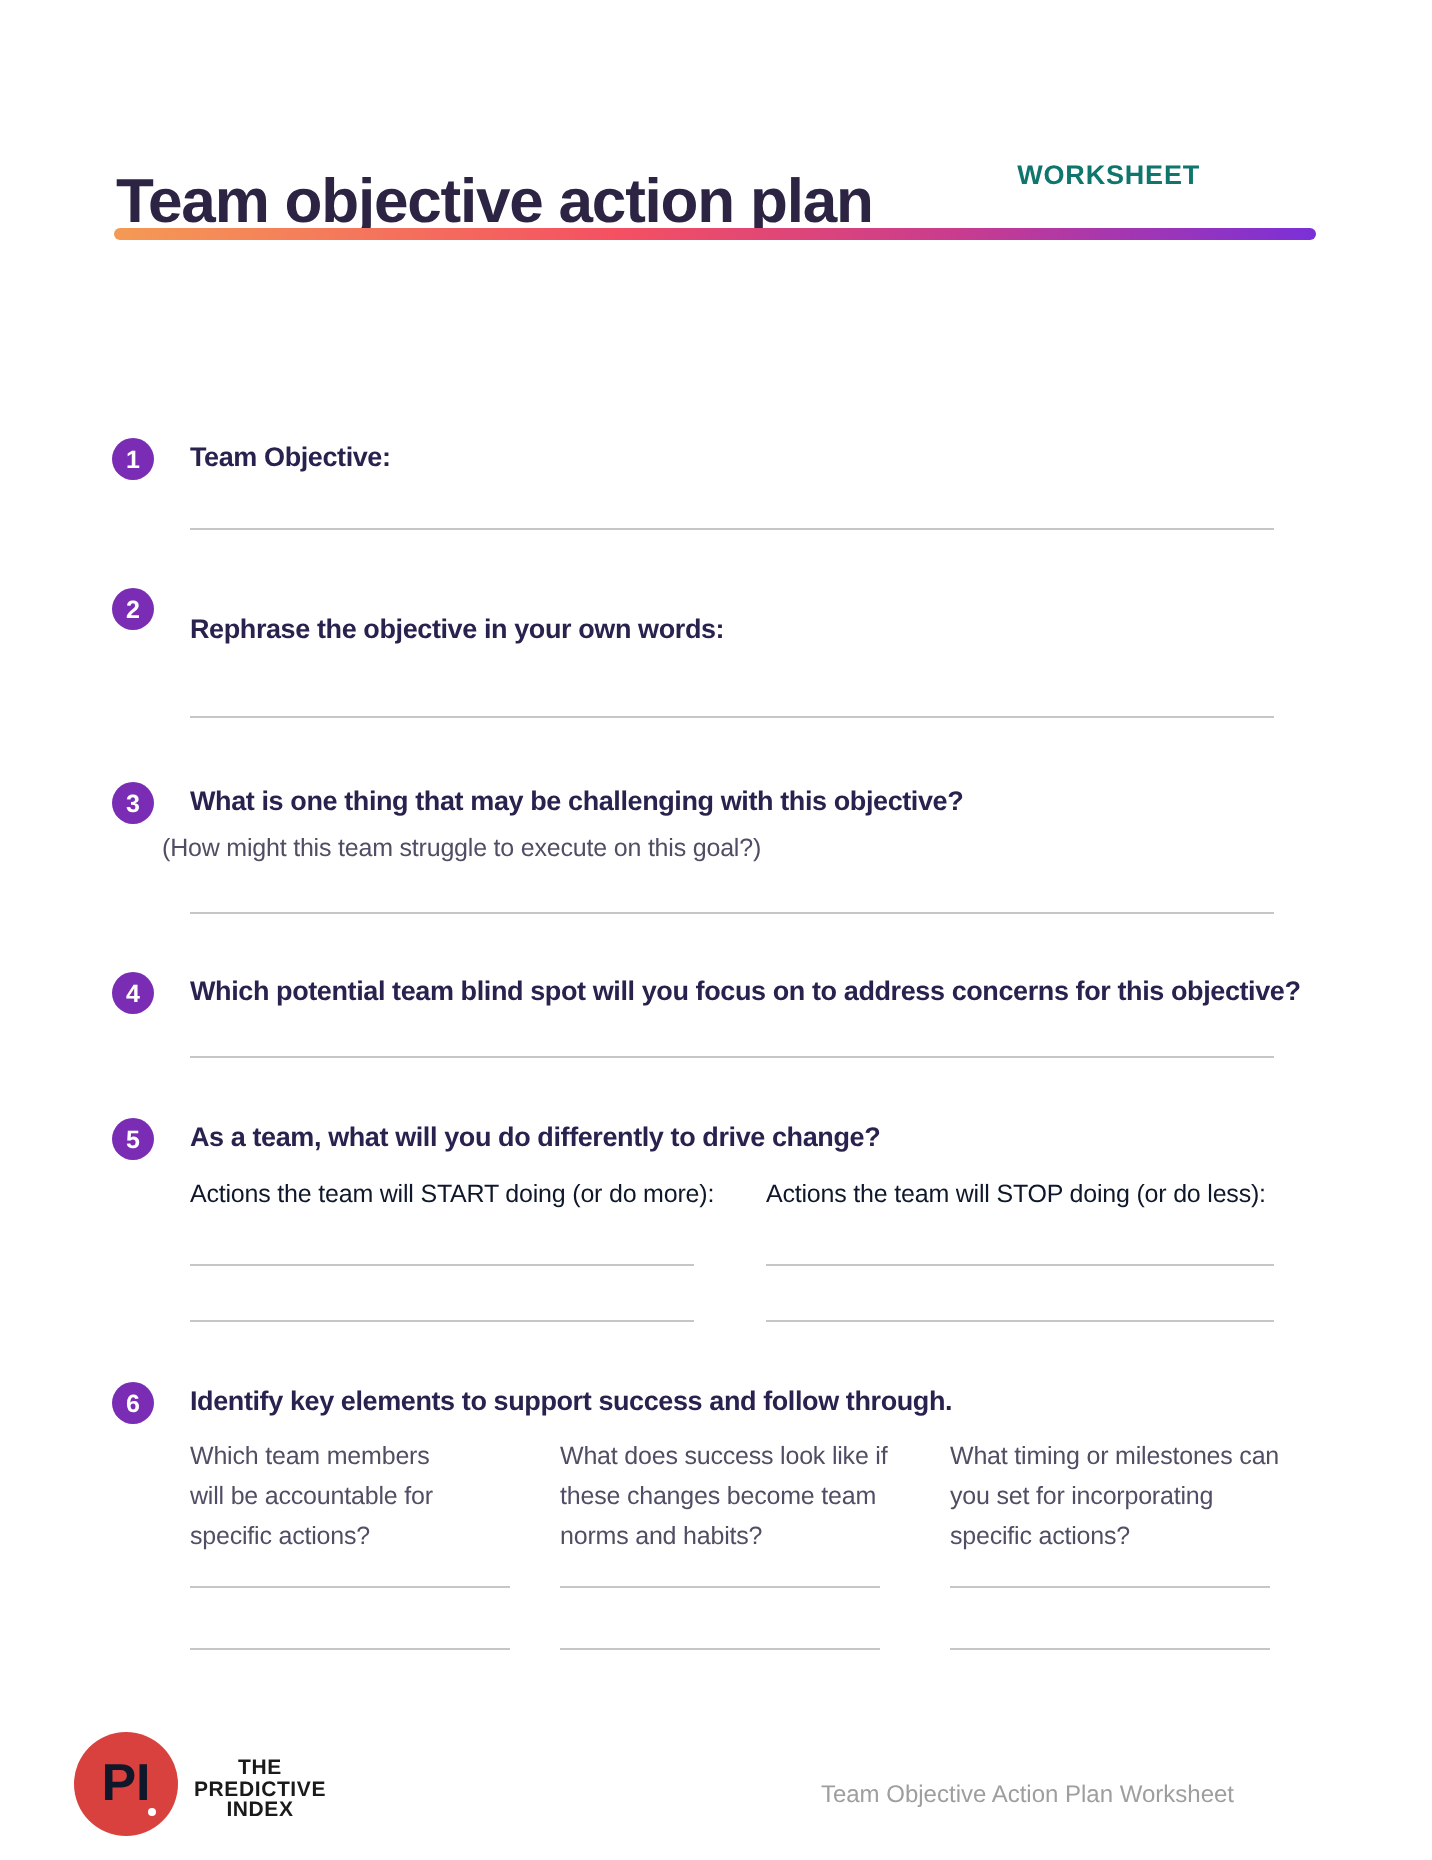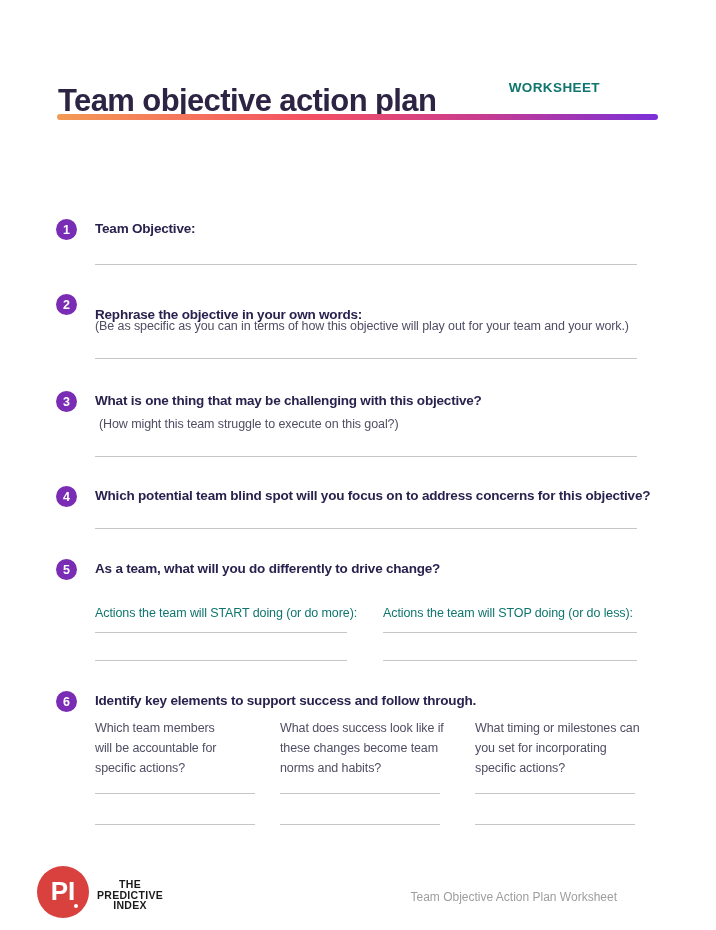--- a/index.html
+++ b/index.html
@@ -13,26 +13,26 @@
   .badge{right:58px;top:80px;font-size:13.5px;font-weight:700;color:#0f766e;letter-spacing:0.4px;}
   .grad{left:57px;top:114px;width:601px;height:6px;border-radius:3px;
         background:linear-gradient(90deg,#f49a55 0%,#f45062 42%,#c93c8e 70%,#7a30d8 100%);}
   .intro{left:58px;top:141px;width:624px;font-size:15.5px;line-height:28px;color:#2e2950;letter-spacing:-0.1px;}
 
   .num{width:21px;height:21px;border-radius:50%;background:#7a2db4;color:#fff;
        font-size:12.5px;font-weight:700;display:flex;align-items:center;justify-content:center;}
   .q-head{font-size:13.5px;font-weight:700;color:#29224e;letter-spacing:-0.2px;white-space:nowrap;line-height:16px;}
   .q-sub{font-size:12.5px;color:#4f4e64;letter-spacing:-0.1px;white-space:nowrap;line-height:16px;}
   .rule{border-bottom:1px solid #c6c6c6;height:0;}
-  .col-label{font-size:12.5px;color:#0f766e;letter-spacing:-0.1px;white-space:nowrap;line-height:16px;margin-top:16px;}
+  .col-label{font-size:12.5px;color:#0f172a;letter-spacing:-0.1px;white-space:nowrap;line-height:16px;}
   .col-text{font-size:12.5px;color:#4f4e64;letter-spacing:-0.1px;line-height:20px;}
 
   .logo-circle{left:37px;top:866px;width:52px;height:52px;border-radius:50%;background:#d9413e;
                display:flex;align-items:center;justify-content:center;}
-  .pi-mono{color:#ffffff;font-size:26px;font-weight:700;letter-spacing:0px;padding-bottom:2px;}
+  .pi-mono{color:#0f172a;font-size:26px;font-weight:700;letter-spacing:0px;padding-bottom:2px;}
   .pi-dot{position:absolute;right:11px;bottom:10px;width:4px;height:4px;border-radius:50%;background:#ffffff;}
   .wordmark{left:97px;top:879px;font-size:10.5px;font-weight:700;color:#1a1a1a;line-height:10.5px;letter-spacing:0.3px;text-align:center;}
   .footer-label{right:41px;top:890px;font-size:12px;color:#9e9e9e;}
 </style>
 </head>
 <body>
 
 <div class="page">
 
   <h1 class="abs title">Team objective action plan</h1>
@@ -43,28 +43,27 @@
   <div class="abs num" style="left:56px;top:219px;">
       <span>1</span>
     </div>
   <div class="abs q-head" style="left:95px;top:221px;">Team Objective:</div>
   <div class="abs rule" style="left:95px;top:264px;width:542px;"></div>
 
   <div class="abs num" style="left:56px;top:294px;">
       <span>2</span>
     </div>
   <div class="abs q-head" style="left:95px;top:307px;">Rephrase the objective in your own words:</div>
-  <div class="abs q-sub" style="left:95px;top:318px;">(Be as specific as you can in terms of how this objective will play out for your team and your work.)</div>
   <div class="abs rule" style="left:95px;top:358px;width:542px;"></div>
 
   <div class="abs num" style="left:56px;top:391px;">
       <span>3</span>
     </div>
   <div class="abs q-head" style="left:95px;top:393px;">What is one thing that may be challenging with this objective?</div>
-  <div class="abs q-sub" style="left:99px;top:416px;">(How might this team struggle to execute on this goal?)</div>
+  <div class="abs q-sub" style="left:81px;top:416px;">(How might this team struggle to execute on this goal?)</div>
   <div class="abs rule" style="left:95px;top:456px;width:542px;"></div>
 
   <div class="abs num" style="left:56px;top:486px;">
       <span>4</span>
     </div>
   <div class="abs q-head" style="left:95px;top:488px;">Which potential team blind spot will you focus on to address concerns for this objective?</div>
   <div class="abs rule" style="left:95px;top:528px;width:542px;"></div>
 
   <div class="abs num" style="left:56px;top:559px;">
       <span>5</span>

